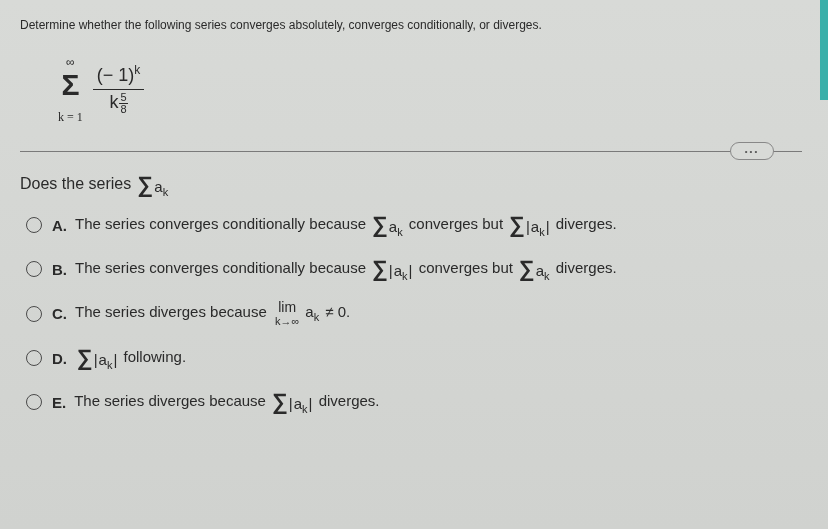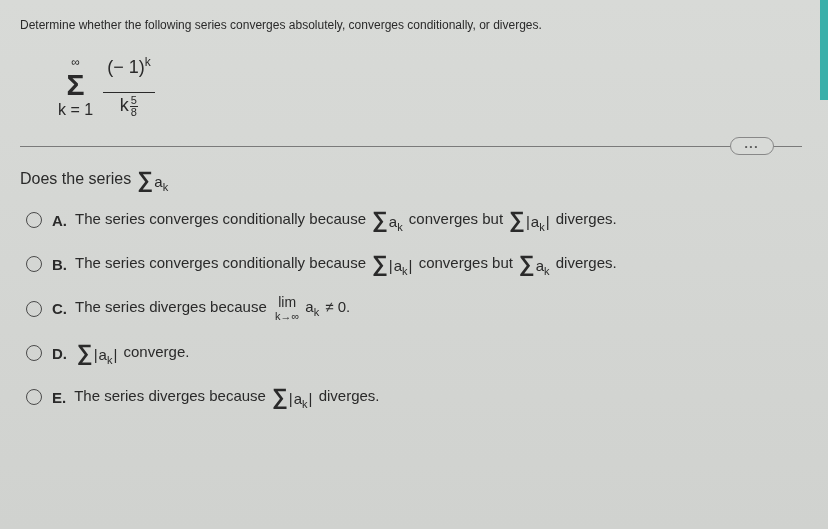--- a/index.html
+++ b/index.html
@@ -37,29 +37,29 @@
       align-items: center;
     }
     .sigma-col {
       display: inline-flex;
       flex-direction: column;
       align-items: center;
       line-height: 1;
     }
     .sigma-top { font-size: 12px; margin-bottom: 2px; }
     .sigma-sym { font-size: 30px; font-weight: bold; }
-    .sigma-bot { font-size: 16px; margin-top: 2px; }
+    .sigma-bot { font-size: 12px; margin-top: 11px; font-family: Liberation Serif, serif; }
     .frac {
       display: inline-flex;
       flex-direction: column;
       align-items: center;
       margin-left: 10px;
       line-height: 1.1;
     }
-    .frac-num { border-bottom: 1.5px solid #2a2a2a; padding: 0 4px 14px 4px; }
+    .frac-num { border-bottom: 1.5px solid #2a2a2a; padding: 0 4px 4px 4px; }
     .frac-den { padding-top: 2px; }
     .small-frac {
       display: inline-flex;
       flex-direction: column;
       align-items: center;
       font-size: 11px;
       line-height: 1;
       vertical-align: super;
       margin-left: 1px;
     }
@@ -227,21 +227,21 @@
       </span>
     </div>
 
     <div class="option-row">
       <div class="radio"></div>
       <span class="opt-letter">D.</span>
       <span>
         <span class="inline-sigma">
             <span class="sig">∑</span>
             <span class="term abs"><span>a</span><span class="sub">k</span></span>
-          </span><span> converge.</span>
+          </span><span> following.</span>
       </span>
     </div>
 
     <div class="option-row" style="margin-bottom:0;">
       <div class="radio"></div>
       <span class="opt-letter">E.</span>
       <span>
         <span>The series diverges because </span><span class="inline-sigma">
             <span class="sig">∑</span>
             <span class="term abs"><span>a</span><span class="sub">k</span></span>

